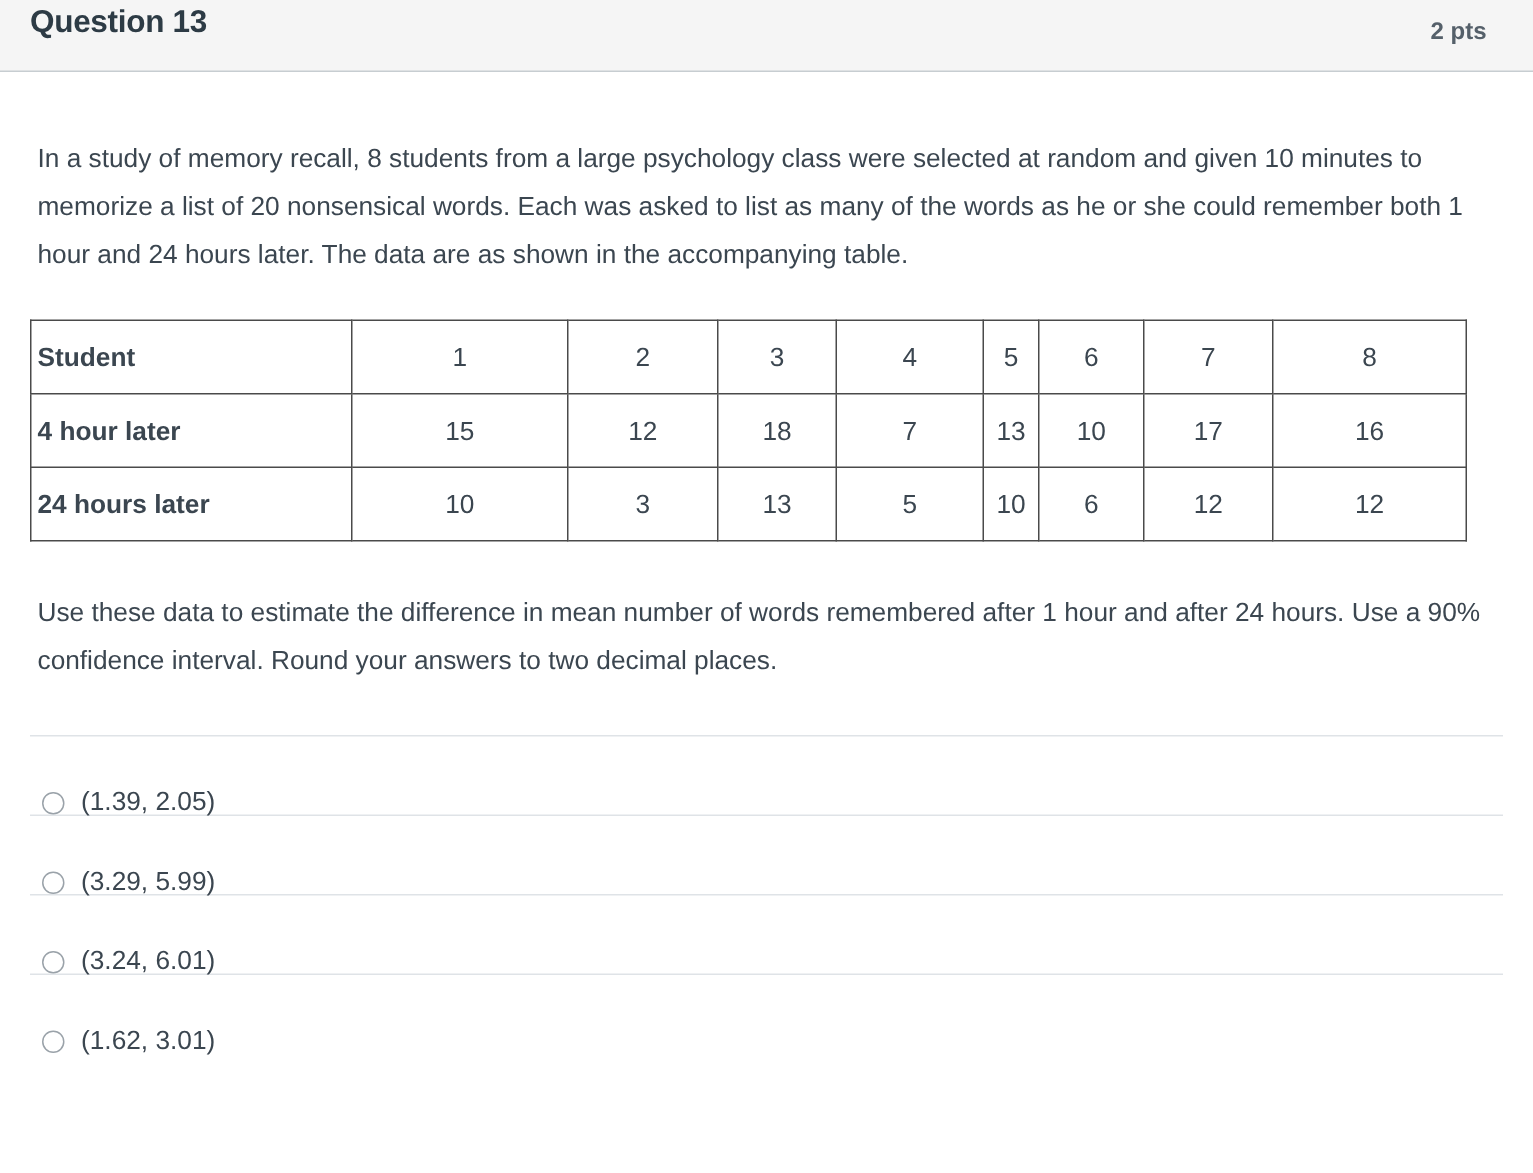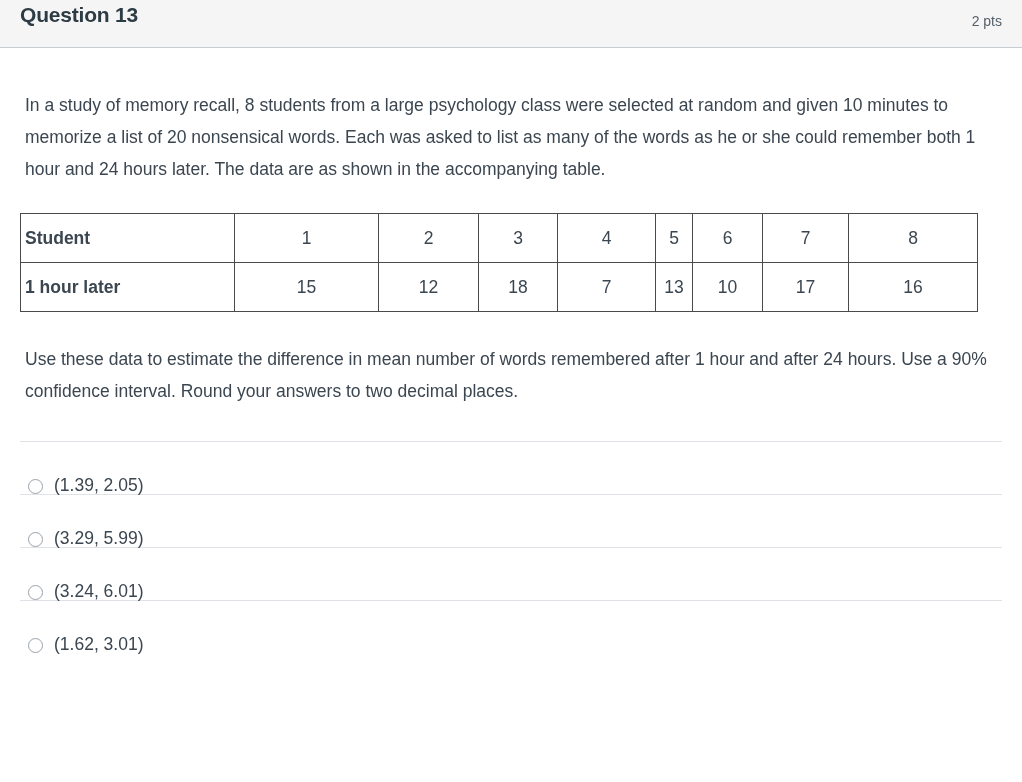--- a/index.html
+++ b/index.html
@@ -27,24 +27,24 @@
     position: absolute;
     left: 20px;
     top: 3px;
     font-size: 21px;
     font-weight: bold;
     color: #2d3b45;
     letter-spacing: -0.2px;
   }
   .question-header .q-points {
     position: absolute;
-    right: 20px;
+    right: 31px;
     top: 13px;
-    font-size: 14px;
-    font-weight: normal;
+    font-size: 16px;
+    font-weight: bold;
     color: #55606a;
   }
 
   
   .question-body {
     padding: 0 20px;
   }
 
   .para {
     font-size: 17.5px;
@@ -144,30 +144,41 @@
           <td>1</td>
           <td>2</td>
           <td>3</td>
           <td>4</td>
           <td>5</td>
           <td>6</td>
           <td>7</td>
           <td>8</td>
         </tr>
         <tr>
-          <td class="rowlabel">1 hour later</td>
+          <td class="rowlabel">4 hour later</td>
           <td>15</td>
           <td>12</td>
           <td>18</td>
           <td>7</td>
           <td>13</td>
           <td>10</td>
           <td>17</td>
           <td>16</td>
         </tr>
+        <tr>
+          <td class="rowlabel">24 hours later</td>
+          <td>10</td>
+          <td>3</td>
+          <td>13</td>
+          <td>5</td>
+          <td>10</td>
+          <td>6</td>
+          <td>12</td>
+          <td>12</td>
+        </tr>
       </tbody>
     </table>
   </div>
 
   <p class="para para-prompt">Use these data to estimate the difference in mean number of words remembered after 1 hour and after 24 hours. Use a 90% confidence interval. Round your answers to two decimal places.</p>
 
   <div class="answers">
     <div class="answer-row">
       <span class="radio"></span>
       <span class="answer-text">(1.39, 2.05)</span>

